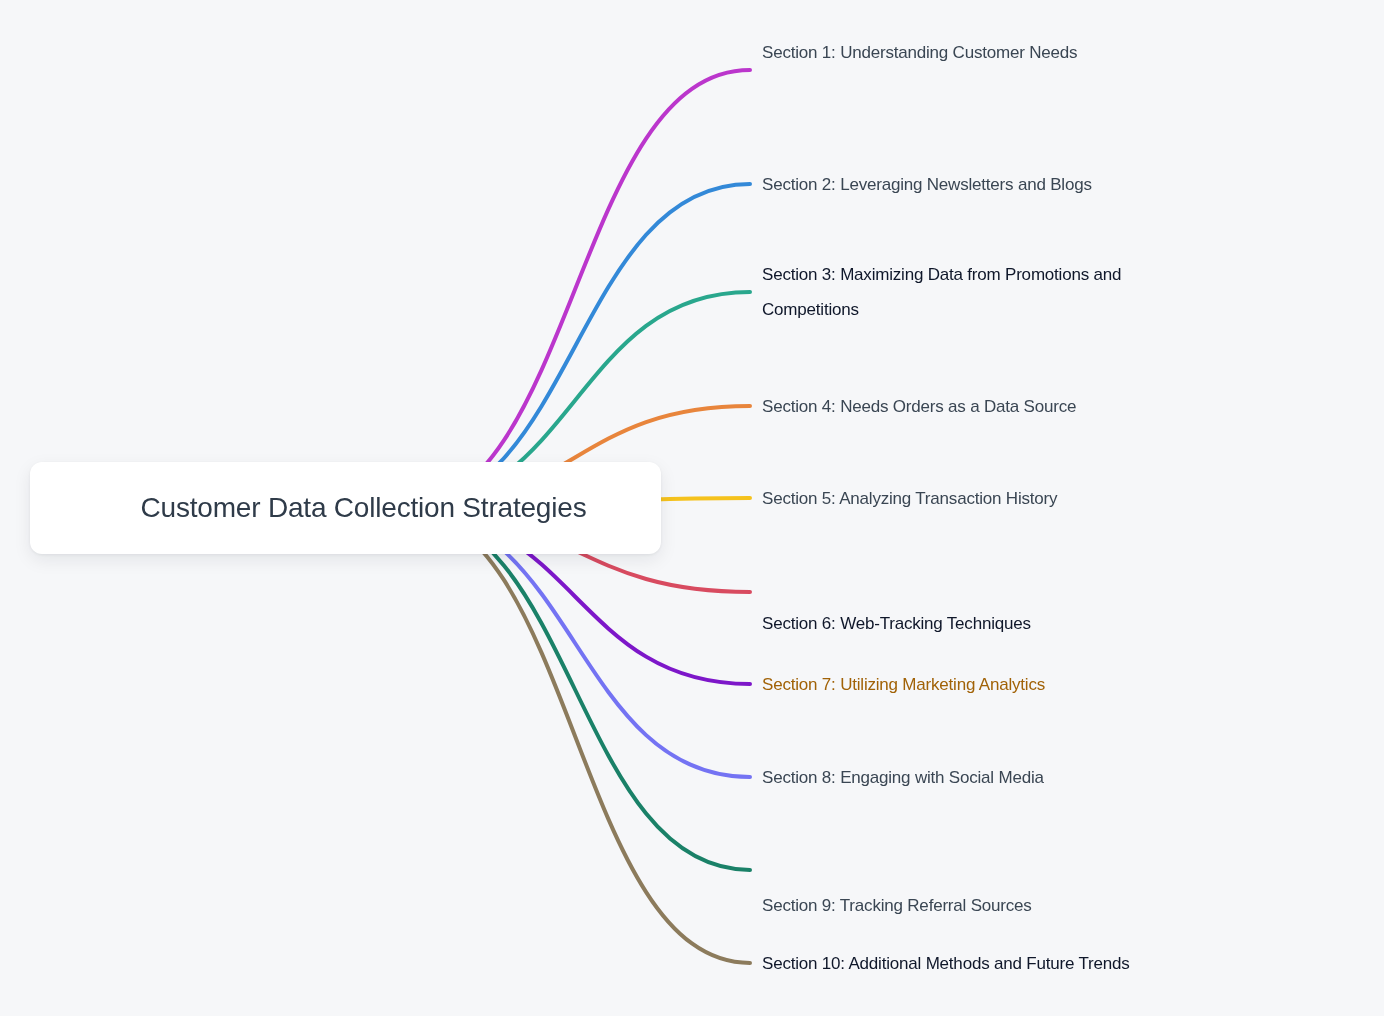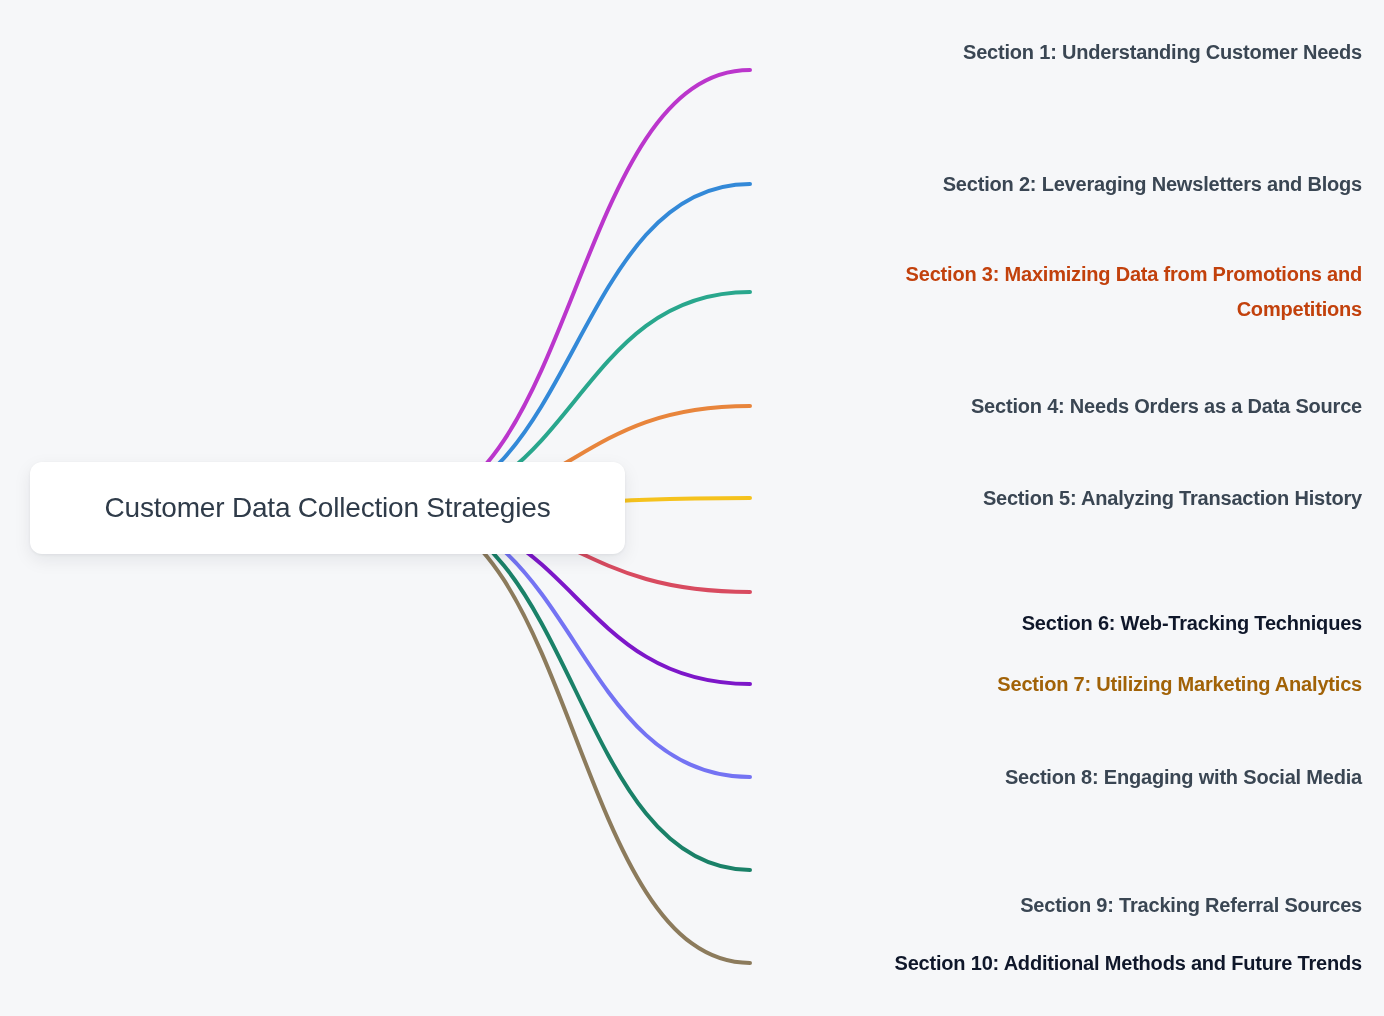--- a/index.html
+++ b/index.html
@@ -32,38 +32,38 @@
     width: 595px;
     height: 92px;
     background: #ffffff;
     border-radius: 12px;
     box-shadow: 0 6px 18px rgba(15, 23, 42, 0.08), 0 1px 3px rgba(15, 23, 42, 0.06);
     display: flex;
     align-items: center;
     justify-content: center;
     z-index: 2;
     cursor: pointer;
+    padding-left: 36px;
   }
   .root-node span {
     font-size: 28px;
     font-weight: 500;
     letter-spacing: -0.2px;
     white-space: nowrap;
   }
   .branch-label {
     position: absolute;
     left: 762px;
     width: 600px;
-    font-size: 20px;
-    font-weight: 700;
+    font-size: 17px;
+    font-weight: 400;
     line-height: 35px;
     letter-spacing: -0.2px;
     cursor: pointer;
     z-index: 1;
-    text-align: right;
   }
   .branch-label .line {
     white-space: nowrap;
   }
 </style>
 </head>
 <body>
 
 <div id="canvas" style="background: rgb(246, 247, 249);">
   <svg id="links" xmlns="http://www.w3.org/2000/svg">
@@ -81,21 +81,21 @@
   <div class="root-node" style="background: rgb(255, 255, 255); color: rgb(47, 59, 73);">
     <span>Customer Data Collection Strategies</span>
   </div>
   <div id="labels">
       <div class="branch-label" style="top: 35px; color: rgb(58, 70, 83);">
         <div class="line">Section 1: Understanding Customer Needs</div>
       </div>
       <div class="branch-label" style="top: 166.5px; color: rgb(58, 70, 83);">
         <div class="line">Section 2: Leveraging Newsletters and Blogs</div>
       </div>
-      <div class="branch-label" style="top: 257px; color: #c2410c;">
+      <div class="branch-label" style="top: 257px; color: #0f172a;">
         <div class="line">Section 3: Maximizing Data from Promotions and</div>
         <div class="line">Competitions</div>
       </div>
       <div class="branch-label" style="top: 388.5px; color: rgb(58, 70, 83);">
         <div class="line">Section 4: Needs Orders as a Data Source</div>
       </div>
       <div class="branch-label" style="top: 480.5px; color: rgb(58, 70, 83);">
         <div class="line">Section 5: Analyzing Transaction History</div>
       </div>
       <div class="branch-label" style="top: 606px; color: #0f172a;">

